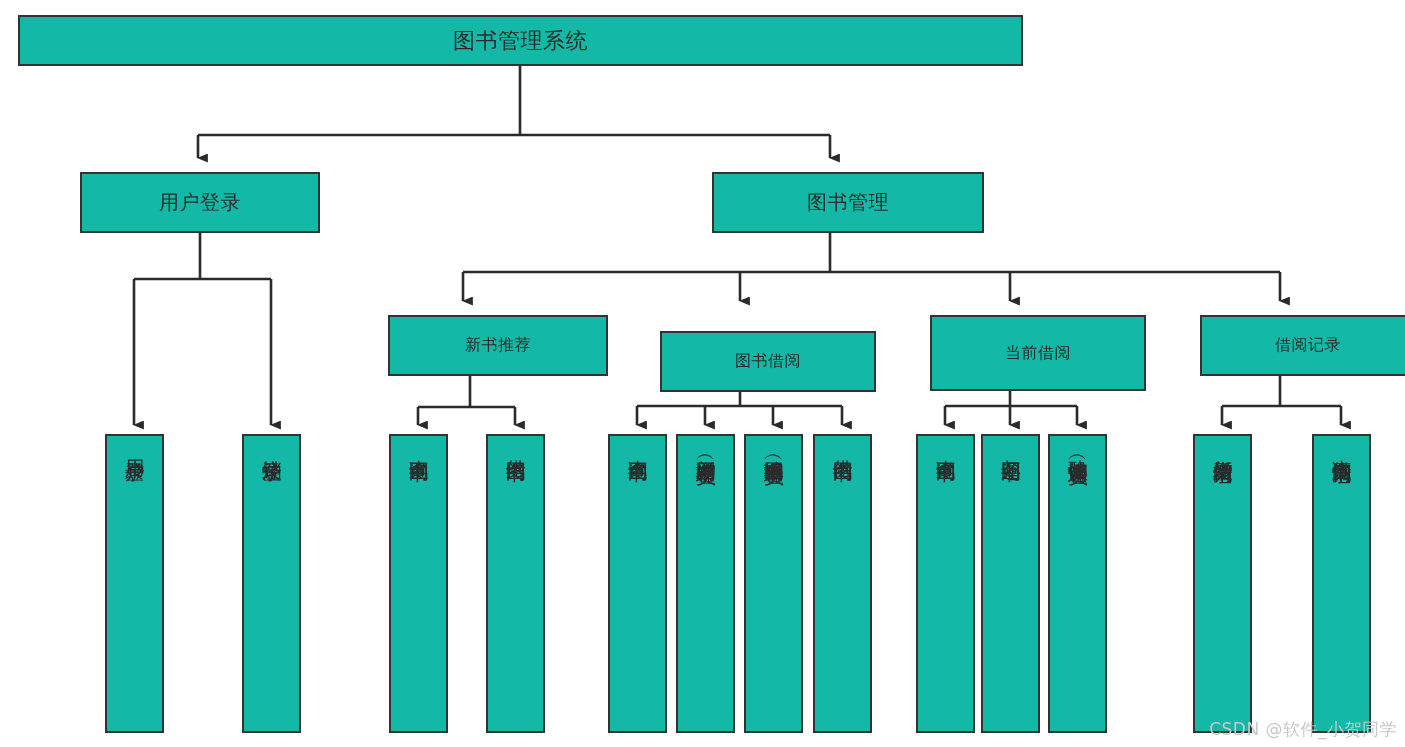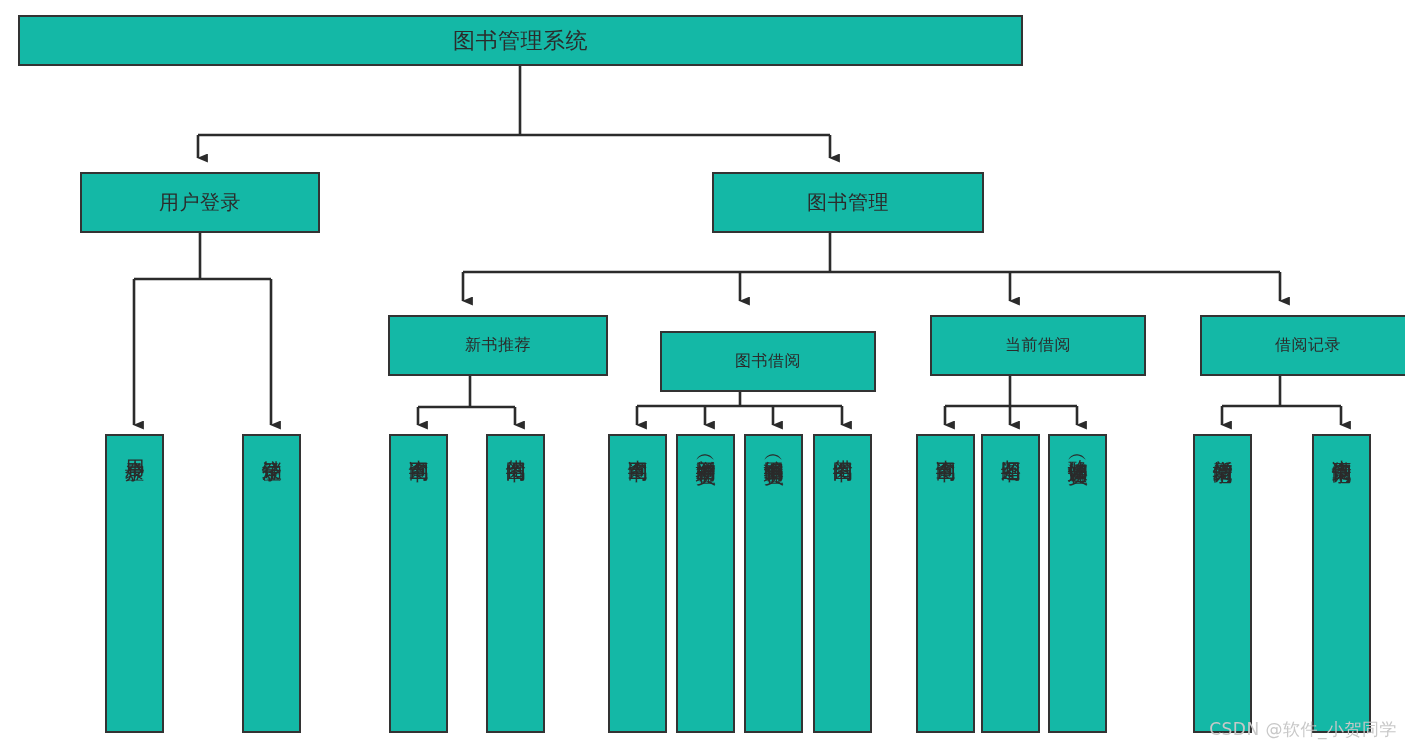--- a/index.html
+++ b/index.html
@@ -138,21 +138,21 @@
   <div class="node-box level1" style="left:712px; top:172px; width:272px; height:61px;">
     <span class="htext">图书管理</span>
   </div>
 
   <div class="node-box level2" style="left:360px; top:315px; width:220px; height:61px;">
     <span class="htext">新书推荐</span>
   </div>
   <div class="node-box level2" style="left:632px; top:331px; width:216px; height:61px;">
     <span class="htext">图书借阅</span>
   </div>
-  <div class="node-box level2" style="left:902px; top:315px; width:216px; height:61px;">
+  <div class="node-box level2" style="left:902px; top:315px; width:216px; height:76px;">
     <span class="htext">当前借阅</span>
   </div>
   <div class="node-box level2" style="left:1172px; top:315px; width:216px; height:61px;">
     <span class="htext">借阅记录</span>
   </div>
 
   <div class="node-box leaf" style="left:105px; top:434px; width:59px; height:299px;">
     <span class="vtext">用户登录</span>
   </div>
   <div class="node-box leaf" style="left:242px; top:434px; width:59px; height:299px;">

